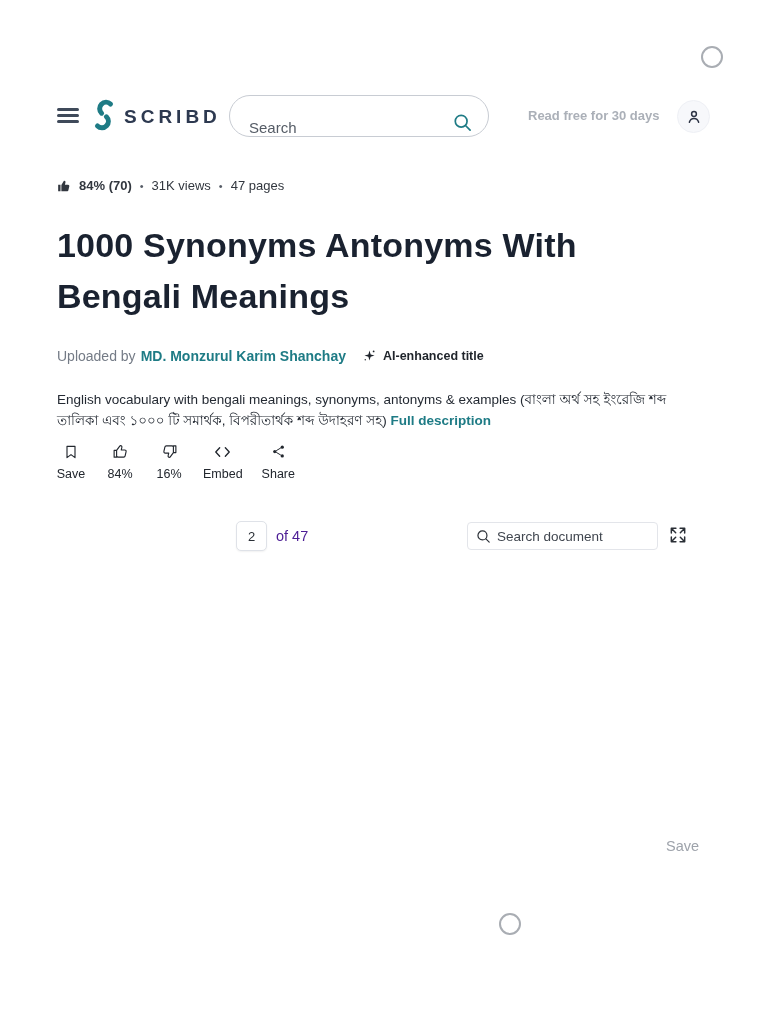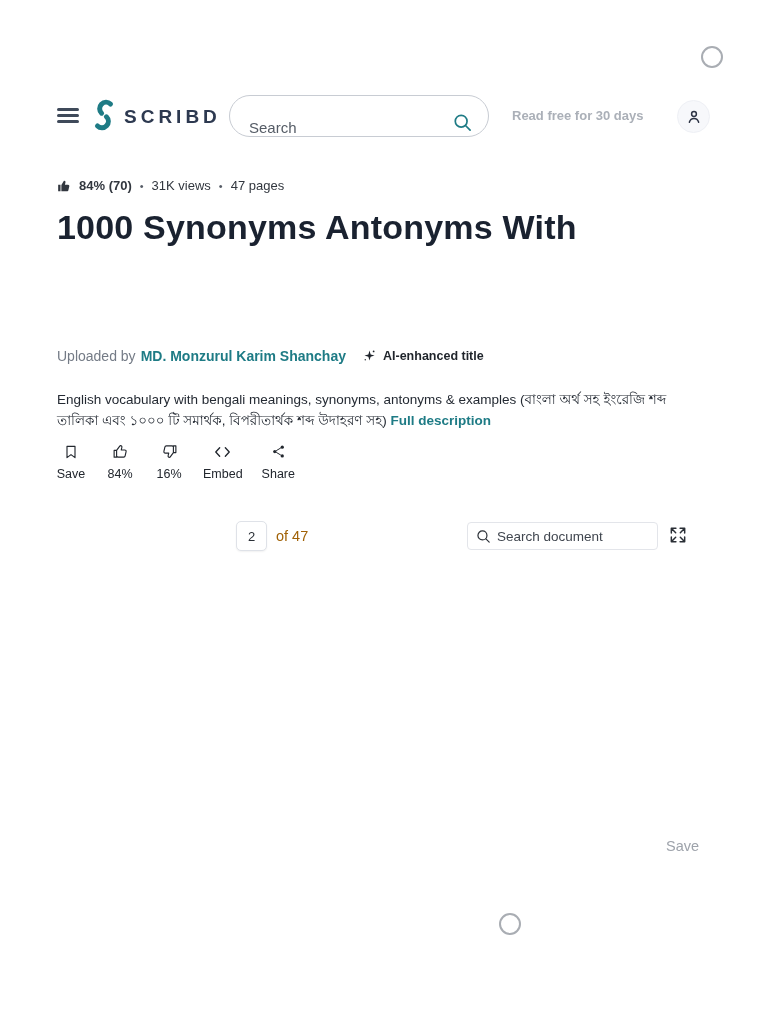--- a/index.html
+++ b/index.html
@@ -14,43 +14,43 @@
 
   
   .header { position:absolute; left:0; top:95px; width:768px; height:42px; }
   .hamburger { position:absolute; left:57px; top:13px; width:22px; height:15px; cursor:pointer; }
   .hamburger span { display:block; height:2.6px; background:#3f4a5a; border-radius:2px; margin-bottom:3.4px; }
   .logo { position:absolute; left:92px; top:4px; display:flex; align-items:center; gap:8px; cursor:pointer; }
   .logo-word { font-size:19px; font-weight:700; letter-spacing:4px; color:#2d3950; }
   .search-pill { position:absolute; left:229px; top:0; width:260px; height:42px; border:1px solid #c8ccd3; border-radius:21px; background:#fff; display:flex; align-items:flex-end; padding:0 16px 0 19px; }
   .search-pill input { border:none; outline:none; flex:1; font-size:15px; color:#3c434d; background:transparent; font-family:inherit; }
   .search-pill input::placeholder { color:#555c66; opacity:1; }
-  .read-free { position:absolute; left:512px; top:13px; font-size:13px; font-weight:600; color:#abb0b8; cursor:pointer; }
+  .read-free { position:absolute; left:528px; top:13px; font-size:13px; font-weight:600; color:#abb0b8; cursor:pointer; }
   .avatar { position:absolute; left:677px; top:5px; width:33px; height:33px; border-radius:50%; background:#f7f8fb; border:1px solid #eef0f5; display:flex; align-items:center; justify-content:center; cursor:pointer; }
 
   
   .rating-row { position:absolute; left:57px; top:178px; display:flex; align-items:center; gap:8px; font-size:13px; color:#32373f; }
   .rating-row .pct { font-weight:700; }
   .rating-row .dot { color:#565c66; font-size:11px; }
-  .doc-title { position:absolute; left:57px; top:202px; width:640px; font-size:34px; line-height:51px; font-weight:700; color:#1a2230; letter-spacing:.2px; }
+  .doc-title { position:absolute; left:57px; top:220px; width:640px; font-size:34px; line-height:51px; font-weight:700; color:#1a2230; letter-spacing:.2px; }
   .uploaded-row { position:absolute; left:57px; top:348px; display:flex; align-items:flex-start; font-size:14px; color:#747b86; }
   .uploader-link { color:#1e7b85; font-weight:600; margin-left:5px; cursor:pointer; }
   .ai-badge { position:absolute; left:362px; top:348px; display:flex; align-items:center; gap:6px; font-size:12.5px; font-weight:700; color:#1f242b; }
   .description { position:absolute; left:57px; top:389px; width:648px; font-size:13.5px; line-height:21px; color:#242a33; }
   .full-desc { color:#1e7b85; font-weight:600; cursor:pointer; }
 
   
   .actions { position:absolute; left:56px; top:442px; display:flex; align-items:flex-end; gap:19px; }
   .action { display:flex; flex-direction:column; align-items:center; min-width:30px; cursor:pointer; }
   .action .ic { height:19px; display:flex; align-items:center; justify-content:center; }
   .action .lbl { margin-top:6px; font-size:12.5px; color:#22272e; }
 
   
   .page-input { position:absolute; left:236px; top:521px; width:31px; height:30px; border:1px solid #dfe2e8; border-radius:5px; box-shadow:0 1px 2px rgba(0,0,0,.06); text-align:center; font-size:13px; color:#2a2f36; outline:none; background:#fff; font-family:inherit; }
-  .of-pages { position:absolute; left:276px; top:528px; font-size:14.5px; color:#a16207; }
+  .of-pages { position:absolute; left:276px; top:528px; font-size:14.5px; color:#4c1d95; }
   .doc-search { position:absolute; left:467px; top:522px; width:191px; height:28px; border:1px solid #e3e5ea; border-radius:4px; background:#fff; display:flex; align-items:center; padding:0 8px; gap:6px; }
   .doc-search input { border:none; outline:none; flex:1; font-size:13.5px; color:#3c424b; background:transparent; font-family:inherit; }
   .doc-search input::placeholder { color:#40464f; opacity:1; }
   .fullscreen-btn { position:absolute; left:668px; top:525px; width:20px; height:20px; cursor:pointer; }
 
   .footer-save { position:absolute; left:666px; top:838px; font-size:14.5px; color:#9ea3ab; cursor:pointer; }
 </style>
 </head>
 <body>
 
@@ -99,20 +99,21 @@
     </span>
     <span class="pct">84% (70)</span>
     <span class="dot">•</span>
     <span>31K views</span>
     <span class="dot">•</span>
     <span>47 pages</span>
   </div>
 
   <h1 class="doc-title">
     <span>1000 Synonyms Antonyms With</span><br>
+    <span>Bengali Meanings</span>
   </h1>
 
   <div class="uploaded-row">
     <span>Uploaded by</span>
     <span class="uploader-link">MD. Monzurul Karim Shanchay</span>
   </div>
   <div class="ai-badge">
     <span style="display:flex;">
       <svg width="15" height="15" viewBox="0 0 24 24" fill="#1f242b">
         <path d="M12 4 L13.8 10.2 L20 12 L13.8 13.8 L12 20 L10.2 13.8 L4 12 L10.2 10.2 Z"></path>

